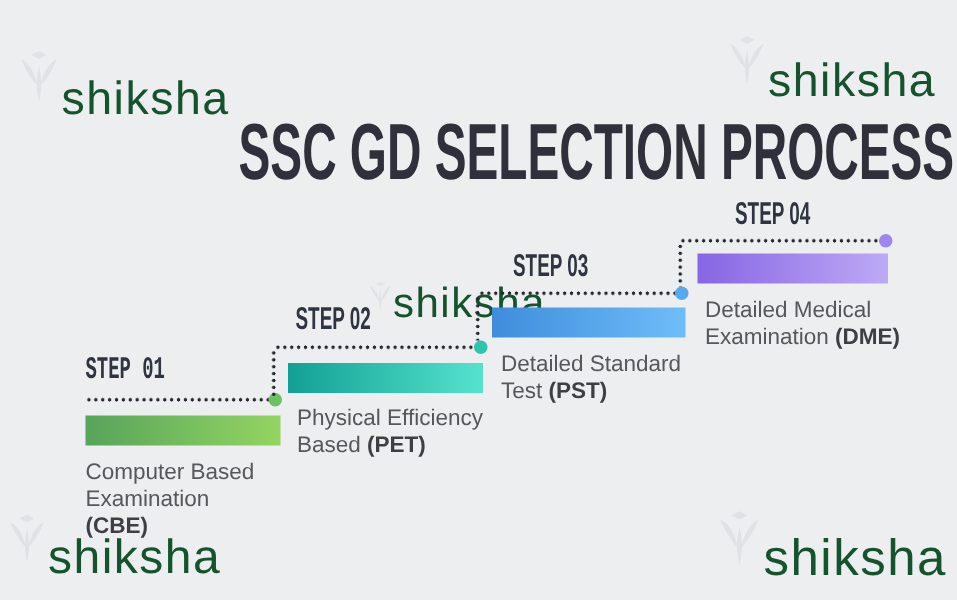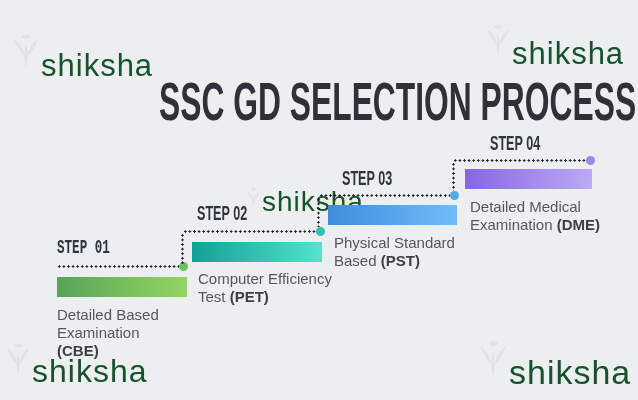--- a/index.html
+++ b/index.html
@@ -107,49 +107,49 @@
   <div class="layer">
 
     <div>
       <div class="step-label s1-label">
         <span>STEP 01</span>
       </div>
       <div class="hline s1-hline"></div>
       <div class="dot s1-dot" style="background: rgb(108, 193, 97);"></div>
       <div class="bar s1-bar" style="background: linear-gradient(to right, rgb(87, 164, 90), rgb(147, 213, 98));"></div>
       <div class="desc s1-desc">
-        <span>Detailed Based Examination</span>
+        <span>Computer Based Examination</span>
         <b>(CBE)</b>
       </div>
     </div>
 
     <div>
       <div class="step-label s2-label">
         <span>STEP 02</span>
       </div>
       <div class="hline s2-hline"></div>
       <div class="vline s2-vline"></div>
       <div class="dot s2-dot" style="background: rgb(46, 196, 174);"></div>
       <div class="bar s2-bar" style="background: linear-gradient(to right, rgb(17, 160, 148), rgb(85, 227, 205));"></div>
       <div class="desc s2-desc">
-        <span>Computer Efficiency Test</span>
+        <span>Physical Efficiency Based</span>
         <b>(PET)</b>
       </div>
     </div>
 
     <div>
       <div class="step-label s3-label">
         <span>STEP 03</span>
       </div>
       <div class="hline s3-hline"></div>
       <div class="vline s3-vline"></div>
       <div class="dot s3-dot" style="background: rgb(85, 169, 239);"></div>
       <div class="bar s3-bar" style="background: linear-gradient(to right, rgb(63, 140, 220), rgb(111, 189, 248));"></div>
       <div class="desc s3-desc">
-        <span>Physical Standard Based</span>
+        <span>Detailed Standard Test</span>
         <b>(PST)</b>
       </div>
     </div>
 
     <div>
       <div class="step-label s4-label">
         <span>STEP 04</span>
       </div>
       <div class="hline s4-hline"></div>
       <div class="vline s4-vline"></div>

